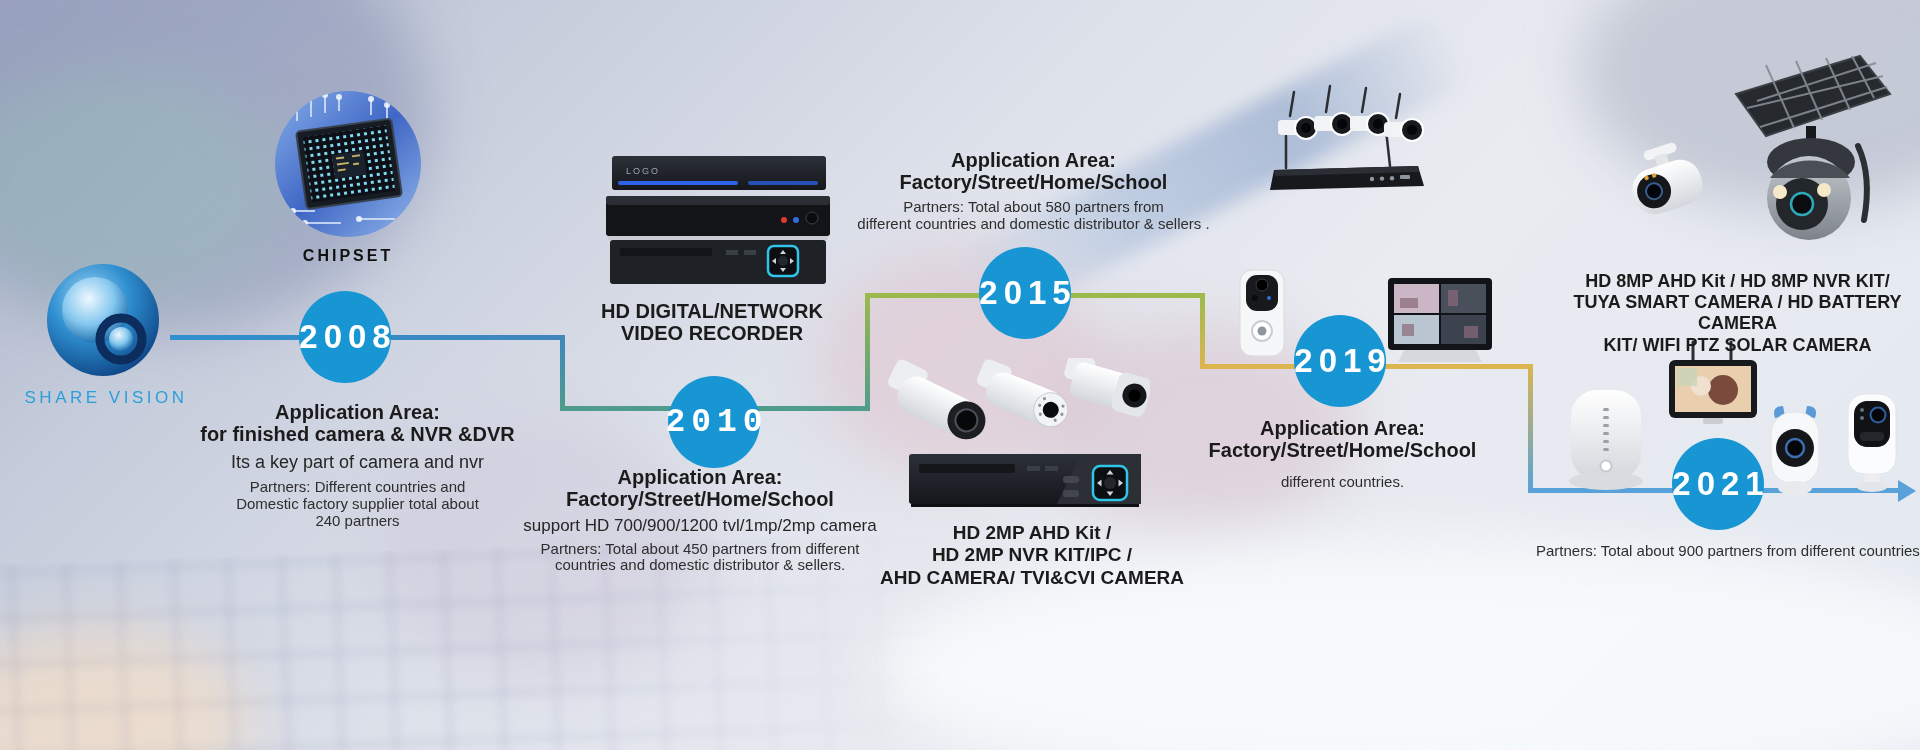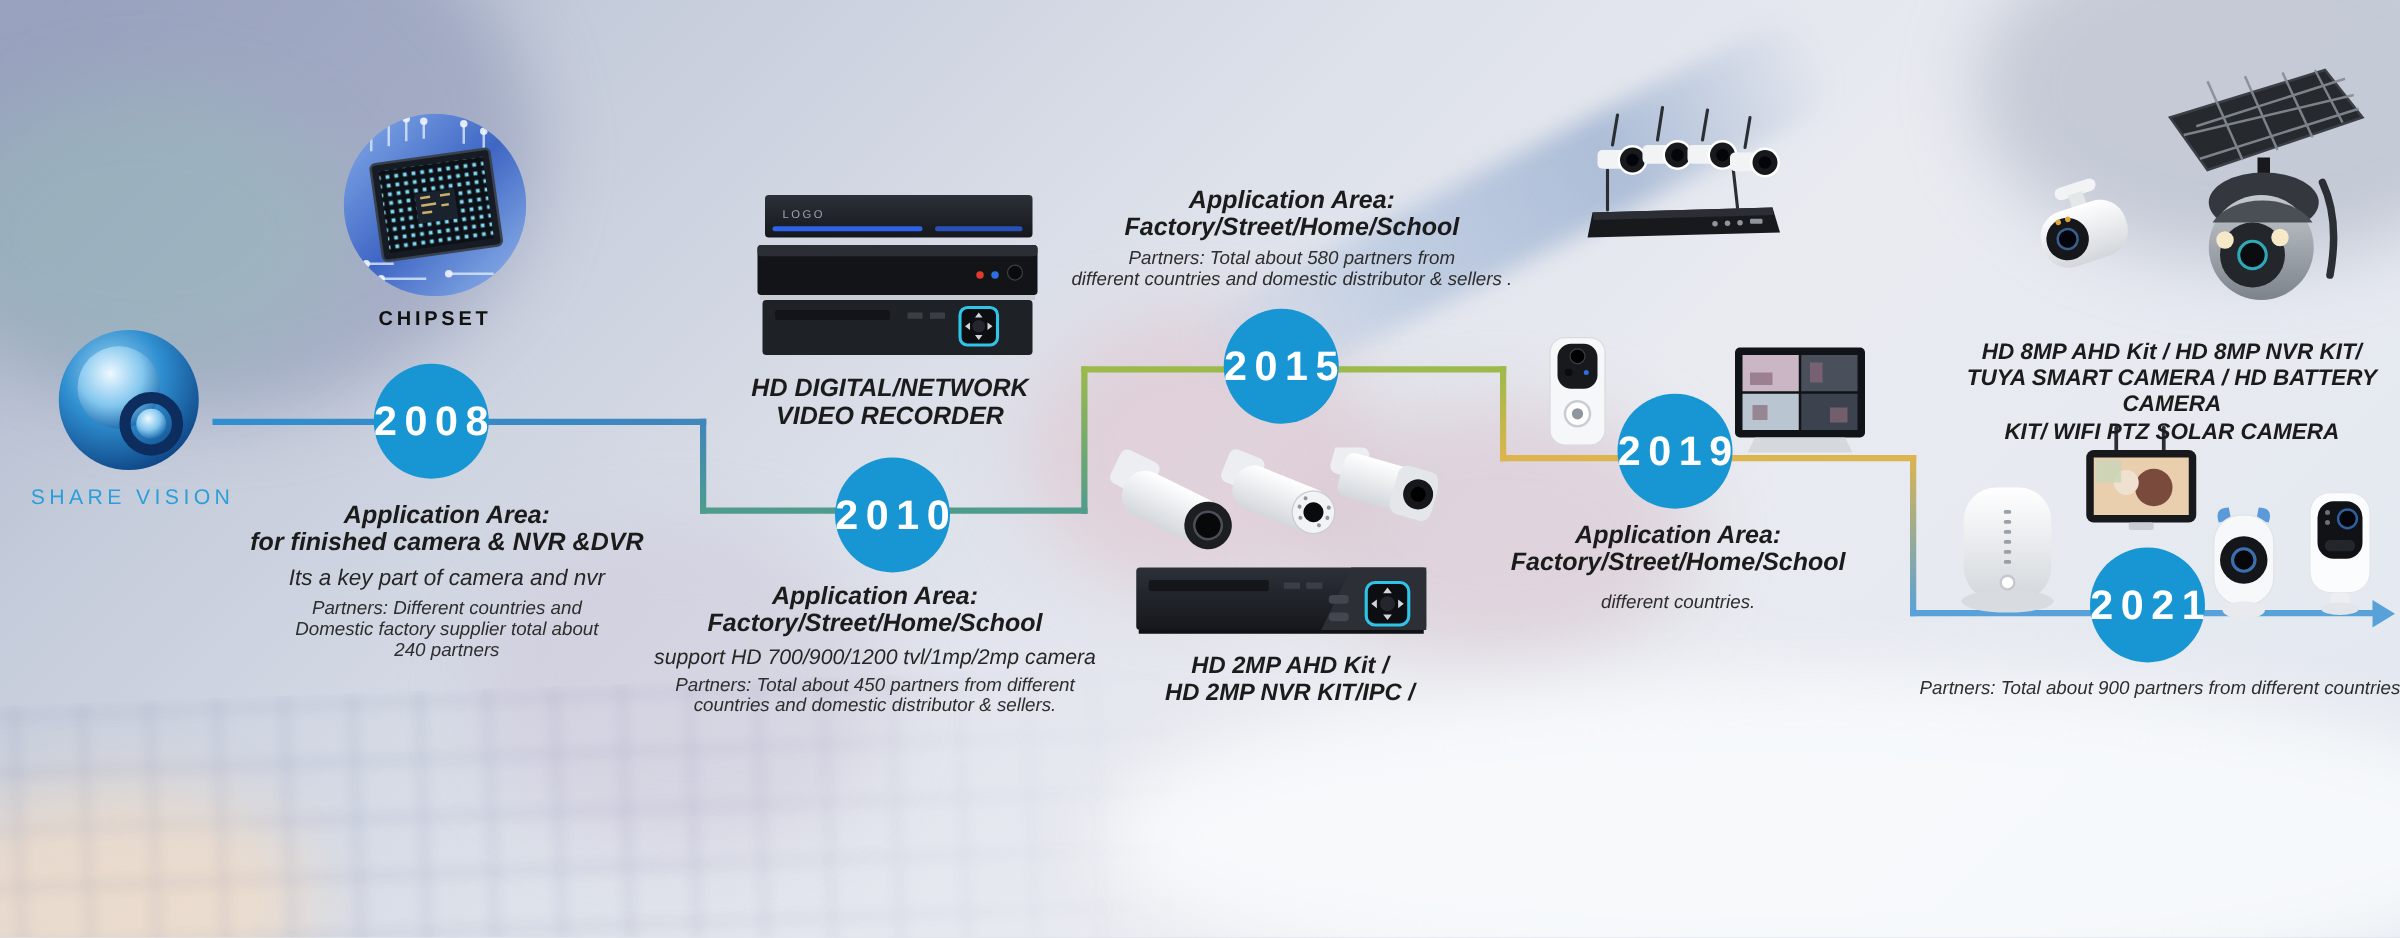--- a/index.html
+++ b/index.html
@@ -25,21 +25,21 @@
          font-size:33px;font-weight:bold;letter-spacing:6px;padding-left:6px;box-sizing:border-box;z-index:6;}
   .arrowhead{position:absolute;width:0;height:0;border-top:11px solid transparent;border-bottom:11px solid transparent;}
   
   .tc{text-align:center;color:#1e1e1e;z-index:5;}
   .h1{font-weight:bold;font-size:20px;line-height:1.1;color:#1b1b1b;}
   .h1b{font-weight:bold;font-size:19px;line-height:1.18;color:#1b1b1b;}
   .note{font-size:18px;line-height:1.15;color:#262626;margin-top:7px;}
   .pt{font-size:15px;line-height:1.13;color:#2e2e2e;margin-top:6px;}
   .chipset-label{font-weight:bold;font-size:16px;letter-spacing:3px;color:#111;}
   .brand{color:#2b9fd9;font-size:17px;letter-spacing:3.5px;font-weight:500;white-space:nowrap;}
-  .line{display:block;font-style:italic;}
+  .line{display:block;}
 </style>
 </head>
 <body>
 
 <div class="stage">
 
   <div class="blob" style="left:-90px;top:-90px;width:520px;height:420px;background:rgba(138,148,180,.55);"></div>
   <div class="blob" style="left:-50px;top:70px;width:330px;height:230px;background:rgba(148,194,184,.35);"></div>
   <div class="blob" style="left:1580px;top:-70px;width:440px;height:280px;background:rgba(162,170,187,.5);"></div>
   <div class="blob" style="left:820px;top:250px;width:280px;height:230px;background:rgba(224,196,206,.6);"></div>
@@ -157,21 +157,21 @@
       <rect x="146" y="102" width="12" height="5" fill="#3a3e45"></rect>
     <rect x="170" y="98" width="30" height="30" rx="6" fill="#0c0e11" stroke="#2fc4e8" stroke-width="2.5"></rect>
     <circle cx="185" cy="113" r="5" fill="#23262c"></circle>
     <path d="M185 102 l3 4 h-6 Z M185 124 l-3 -4 h6 Z M174 113 l4 -3 v6 Z M196 113 l-4 -3 v6 Z" fill="#cfd4da"></path>
   </svg>
   <div class="abs tc" style="left:552px;top:300px;width:320px;">
     <span class="line h1">HD DIGITAL/NETWORK</span>
     <span class="line h1">VIDEO RECORDER</span>
   </div>
 
-  <div class="badge" style="left:668px;top:366px;">2010</div>
+  <div class="badge" style="left:668px;top:376px;font-family:Liberation Mono, monospace;">2010</div>
 
   <div class="abs tc" style="left:495px;top:466px;width:410px;">
     <span class="line h1">Application Area:</span>
     <span class="line h1">Factory/Street/Home/School</span>
     <span class="line note" style="font-size:17px;margin-top:6px;">support HD 700/900/1200 tvl/1mp/2mp camera</span>
     <span class="line pt" style="margin-top:5px;">Partners:  Total about 450 partners from different</span>
     <span class="line pt" style="margin-top:0;">countries and domestic distributor &amp; sellers.</span>
   </div>
 
   <div class="abs tc" style="left:826px;top:149px;width:415px;">
@@ -227,20 +227,21 @@
     <rect x="160" y="28" width="16" height="7" rx="3" fill="#42464e"></rect>
       <rect x="160" y="42" width="16" height="7" rx="3" fill="#42464e"></rect>
     <rect x="190" y="18" width="34" height="34" rx="7" fill="#0c0e11" stroke="#2fc4e8" stroke-width="2.5"></rect>
     <circle cx="207" cy="35" r="6" fill="#23262c"></circle>
     <path d="M207 22 l3.5 4.5 h-7 Z M207 48 l-3.5 -4.5 h7 Z M194 35 l4.5 -3.5 v7 Z M220 35 l-4.5 -3.5 v7 Z" fill="#cfd4da"></path>
     <rect x="8" y="56" width="228" height="3" fill="#0e1013"></rect>
   </svg>
   <div class="abs tc" style="left:822px;top:522px;width:420px;">
     <span class="line h1b">HD 2MP AHD Kit /</span>
     <span class="line h1b">HD 2MP NVR KIT/IPC /</span>
+    <span class="line h1b">AHD CAMERA/ TVI&amp;CVI CAMERA</span>
   </div>
 
   <svg class="abs" style="left:1268px;top:80px;" width="160" height="118" viewBox="0 0 160 118">
     <g stroke="#2b2e33" stroke-width="2.5" stroke-linecap="round">
       <line x1="26" y1="12" x2="22" y2="36"></line>
         <line x1="62" y1="6" x2="58" y2="32"></line>
         <line x1="98" y1="8" x2="94" y2="32"></line>
         <line x1="132" y1="14" x2="128" y2="38"></line>
       <line x1="18" y1="56" x2="18" y2="88"></line>
         <line x1="118" y1="50" x2="122" y2="86"></line>

